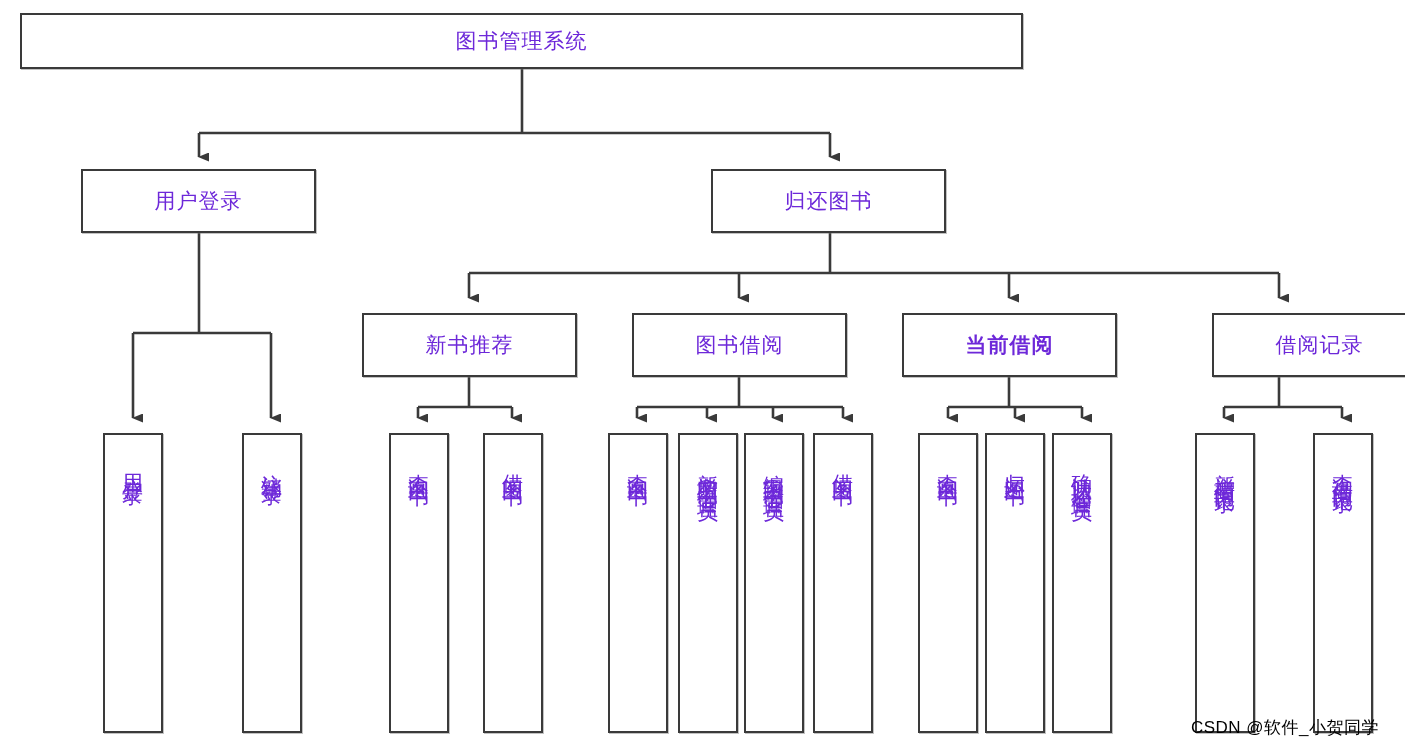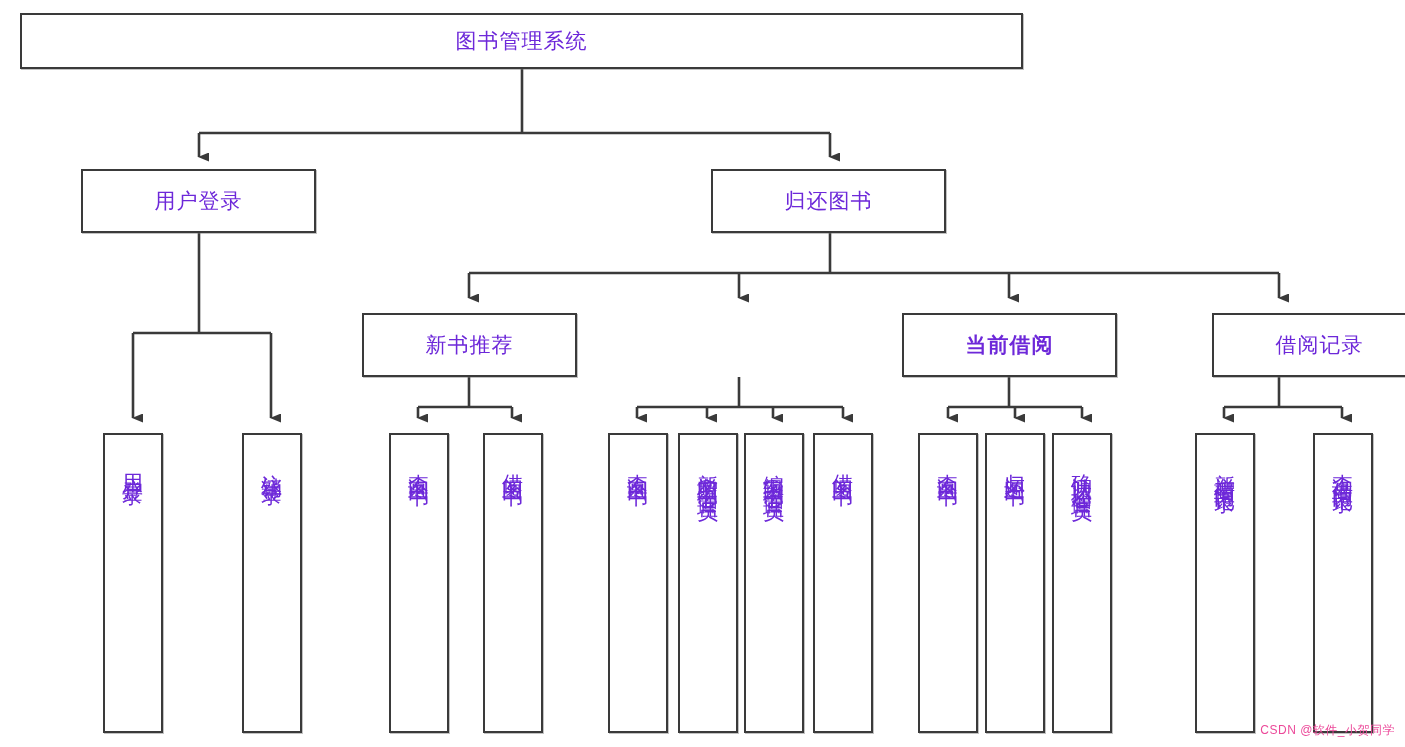--- a/index.html
+++ b/index.html
@@ -52,24 +52,24 @@
   .node.vert .label {
     writing-mode: vertical-rl;
     text-orientation: upright;
     font-size: 21px;
     letter-spacing: 4px;
     line-height: 1.0;
     white-space: nowrap;
   }
   .watermark {
     position: absolute;
-    right: 10px;
+    right: 26px;
     bottom: 8px;
-    font-size: 12px;
-    color: #ec4899;
+    font-size: 17px;
+    color: #000000;
     letter-spacing: 0.5px;
     z-index: 5;
     white-space: nowrap;
   }
 </style>
 </head>
 <body>
 
 <div id="canvas">
 
@@ -131,20 +131,23 @@
   <div class="node" style="left:81px; top:169px; width:235px; height:64px;">
     <span class="label">用户登录</span>
   </div>
   <div class="node" style="left:711px; top:169px; width:235px; height:64px;">
     <span class="label">归还图书</span>
   </div>
 
   <div class="node" style="left:362px; top:313px; width:215px; height:64px;">
     <span class="label">新书推荐</span>
   </div>
+  <div class="node" style="left:632px; top:313px; width:215px; height:64px;">
+    <span class="label">图书借阅</span>
+  </div>
   <div class="node" style="left:902px; top:313px; width:215px; height:64px;font-weight:bold;">
     <span class="label">当前借阅</span>
   </div>
   <div class="node" style="left:1172px; top:313px; width:215px; height:64px;margin-left:40px;">
     <span class="label">借阅记录</span>
   </div>
 
   <div class="node vert" style="left:103px; top:433px; width:60px; height:300px;">
     <span class="label">用户登录</span>
   </div>

